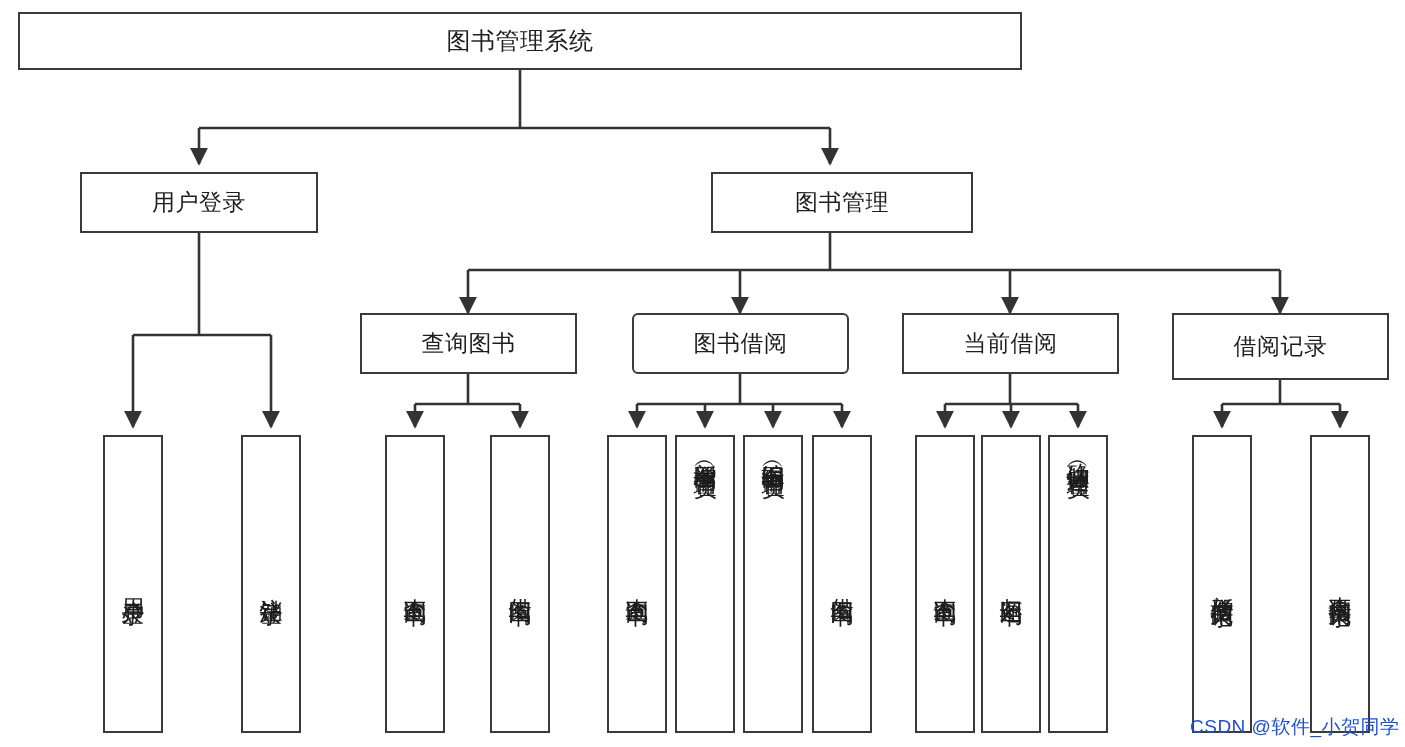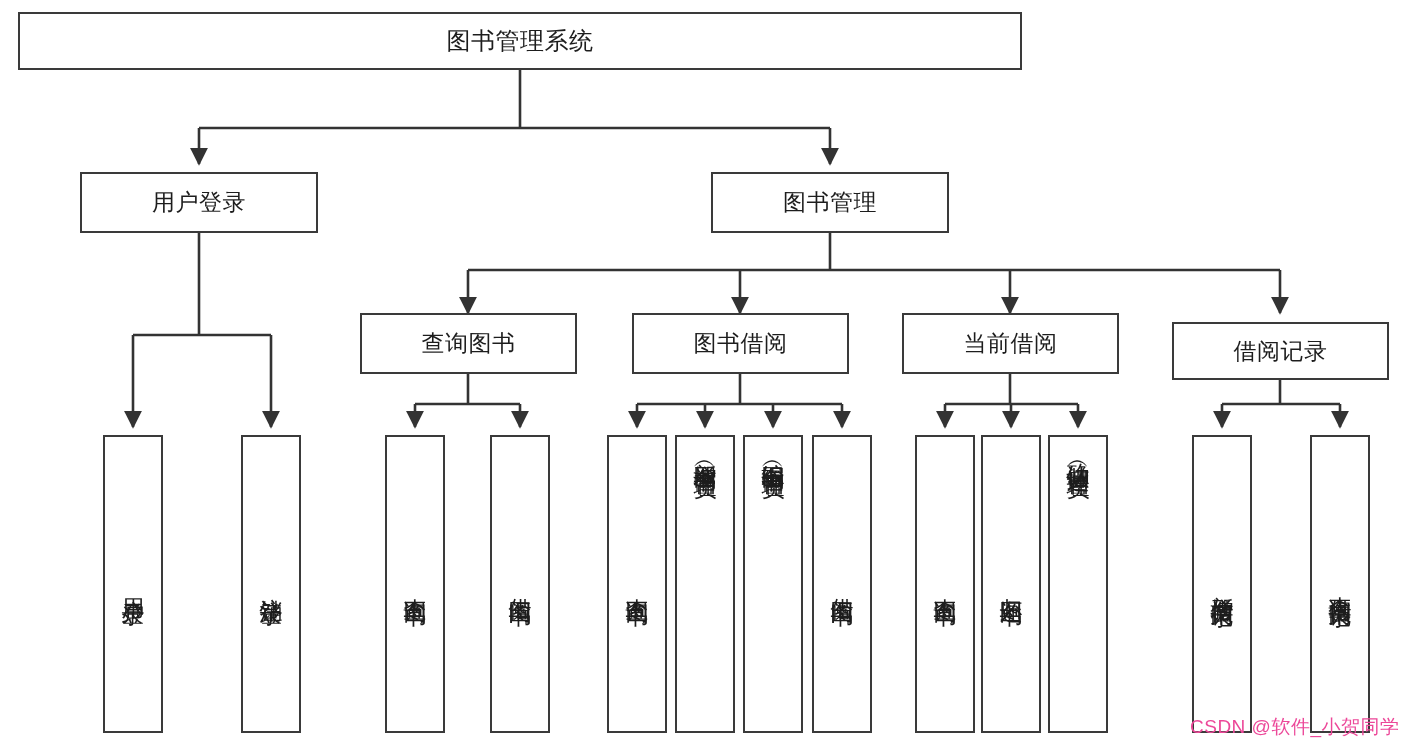--- a/index.html
+++ b/index.html
@@ -63,21 +63,21 @@
     line-height: 1.18;
     letter-spacing: 2px;
     white-space: nowrap;
   }
   .node.level-leaf.leaf-short {
     align-items: center;
     padding-top: 0;
   }
   .watermark {
     position: absolute;
-    color: #ec4899;
+    color: #1d4ed8;
     font-size: 19px;
     white-space: nowrap;
     letter-spacing: 0.5px;
   }
 </style>
 </head>
 <body>
 
 <div id="diagram-canvas">
 
@@ -132,37 +132,37 @@
   </svg>
 
   <div class="node level-root" style="left:18px; top:12px; width:1004px; height:58px;">
     <span class="node-label">图书管理系统</span>
   </div>
 
   <div class="node level-branch" style="left:80px; top:172px; width:238px; height:61px;">
     <span class="node-label">用户登录</span>
   </div>
 
-  <div class="node level-branch" style="left:711px; top:172px; width:238px; height:61px;">
+  <div class="node level-branch" style="left:711px; top:172px; width:262px; height:61px;">
     <span class="node-label">图书管理</span>
   </div>
 
   <div class="node level-branch" style="left:360px; top:313px; width:217px; height:61px;">
     <span class="node-label">查询图书</span>
   </div>
 
-  <div class="node level-branch" style="left:632px; top:313px; width:217px; height:61px;">
+  <div class="node level-branch" style="left:632px; top:313px; width:217px; height:61px;border-radius:6px;">
     <span class="node-label">图书借阅</span>
   </div>
 
   <div class="node level-branch" style="left:902px; top:313px; width:217px; height:61px;justify-content:center;">
     <span class="node-label">当前借阅</span>
   </div>
 
-  <div class="node level-branch" style="left:1172px; top:322px; width:217px; height:58px;">
+  <div class="node level-branch" style="left:1172px; top:313px; width:217px; height:67px;">
     <span class="node-label">借阅记录</span>
   </div>
 
   <div class="node level-leaf leaf-short" style="left:103px; top:435px; width:60px; height:298px;">
     <span class="node-label">用户登录</span>
   </div>
 
   <div class="node level-leaf leaf-short" style="left:241px; top:435px; width:60px; height:298px;">
     <span class="node-label">注销登录</span>
   </div>

